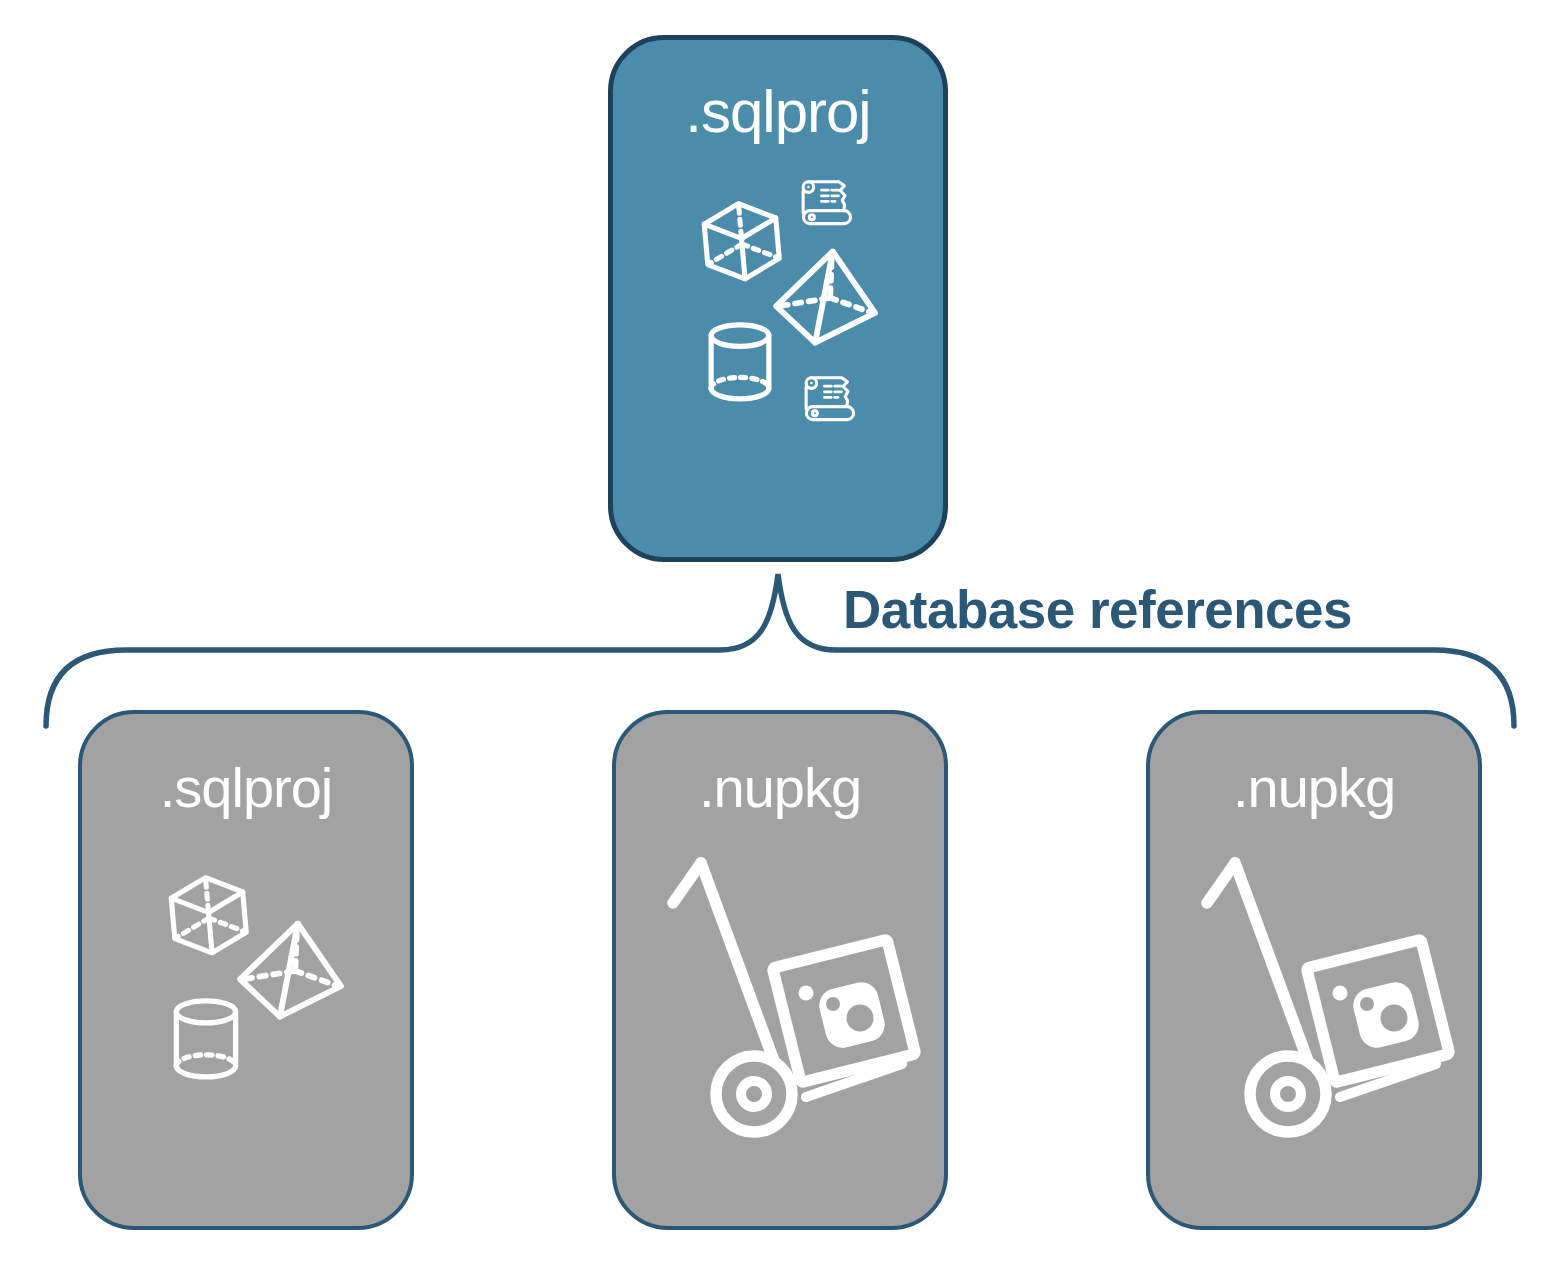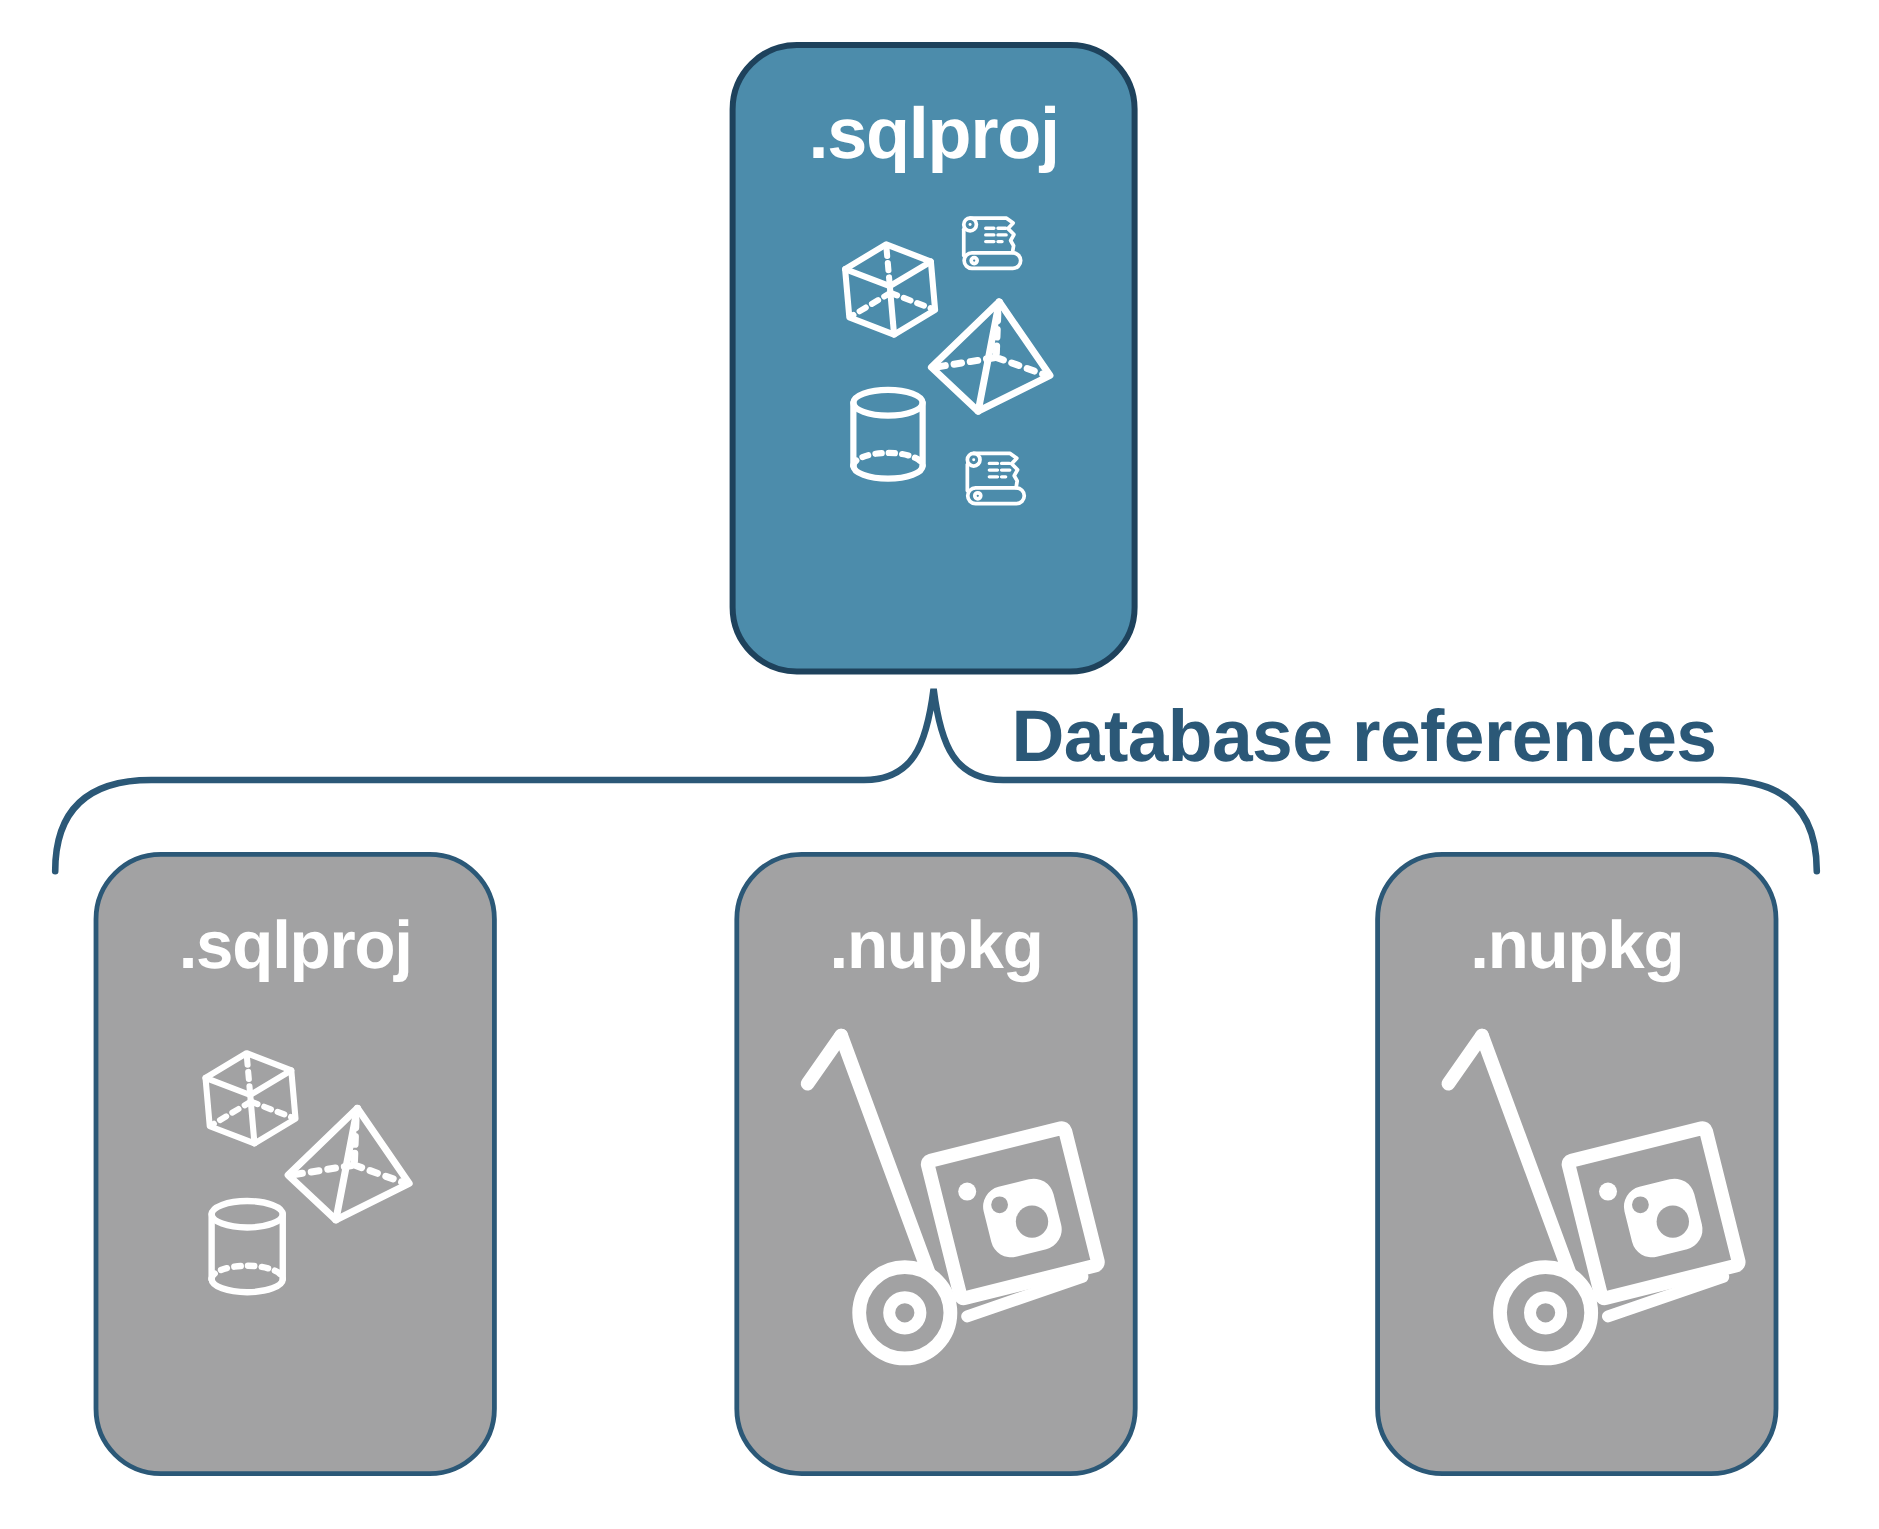--- a/index.html
+++ b/index.html
@@ -12,39 +12,39 @@
     position:relative; width:1566px; height:1274px; overflow:hidden;
     background:var(--background);
     font-family:"Liberation Sans", sans-serif;
   }
   .box{position:absolute; border-radius:56px; box-sizing:border-box;}
   .root-box{left:608px; top:35px; width:340px; height:527px;
     background:var(--root_fill); border:5px solid var(--root_border);}
   .child-box{top:710px; width:336px; height:520px;
     background:var(--child_fill); border:4px solid var(--child_border);}
   .child-0{left:78px;} .child-1{left:612px;} .child-2{left:1146px;}
-  .title{margin:0; text-align:center; color:var(--box_text); font-weight:bold;
+  .title{margin:0; text-align:center; color:var(--box_text); font-weight:normal;
     letter-spacing:-1px; line-height:1;}
   .root-title{padding-top:42px; font-size:60px;}
   .child-title{padding-top:46px; font-size:56px;}
   .icon{position:absolute;}
   
   .root-box .i-scroll1{left:183px; top:134px; width:62px; height:64px;}
   .root-box .i-cube{left:82px; top:158px; width:94px; height:92px; transform:rotate(-5deg);}
   .root-box .i-pyr{left:160px; top:208px; width:108px; height:100px; transform:rotate(7deg);}
   .root-box .i-cyl{left:90px; top:278px; width:74px; height:90px;}
   .root-box .i-scroll2{left:186px; top:330px; width:62px; height:64px;}
   
   .child-box .i-cube{left:80px; top:158px; width:94px; height:92px; transform:rotate(-5deg);}
   .child-box .i-pyr{left:156px; top:206px; width:108px; height:102px; transform:rotate(7deg);}
   .child-box .i-cyl{left:86px; top:280px; width:76px; height:92px;}
   
   .child-box .i-dolly{left:30px; top:140px; width:280px; height:290px;}
   .brace{position:absolute; left:30px; top:558px; width:1500px; height:180px;}
-  .connector-label{position:absolute; left:843px; top:583px; font-size:61px;
+  .connector-label{position:absolute; left:843px; top:583px; font-size:53px;
     font-weight:bold; letter-spacing:-0.5px; color:var(--label_text); line-height:1;}
   .defs-holder{position:absolute; width:0; height:0; overflow:hidden;}
 </style>
 </head>
 <body>
 
 <svg class="defs-holder" aria-hidden="true">
   <defs>
     <symbol id="sym-cube" viewBox="0 0 100 100">
       <g fill="none" stroke="#fff" stroke-width="5.5" stroke-linejoin="round" stroke-linecap="round">

